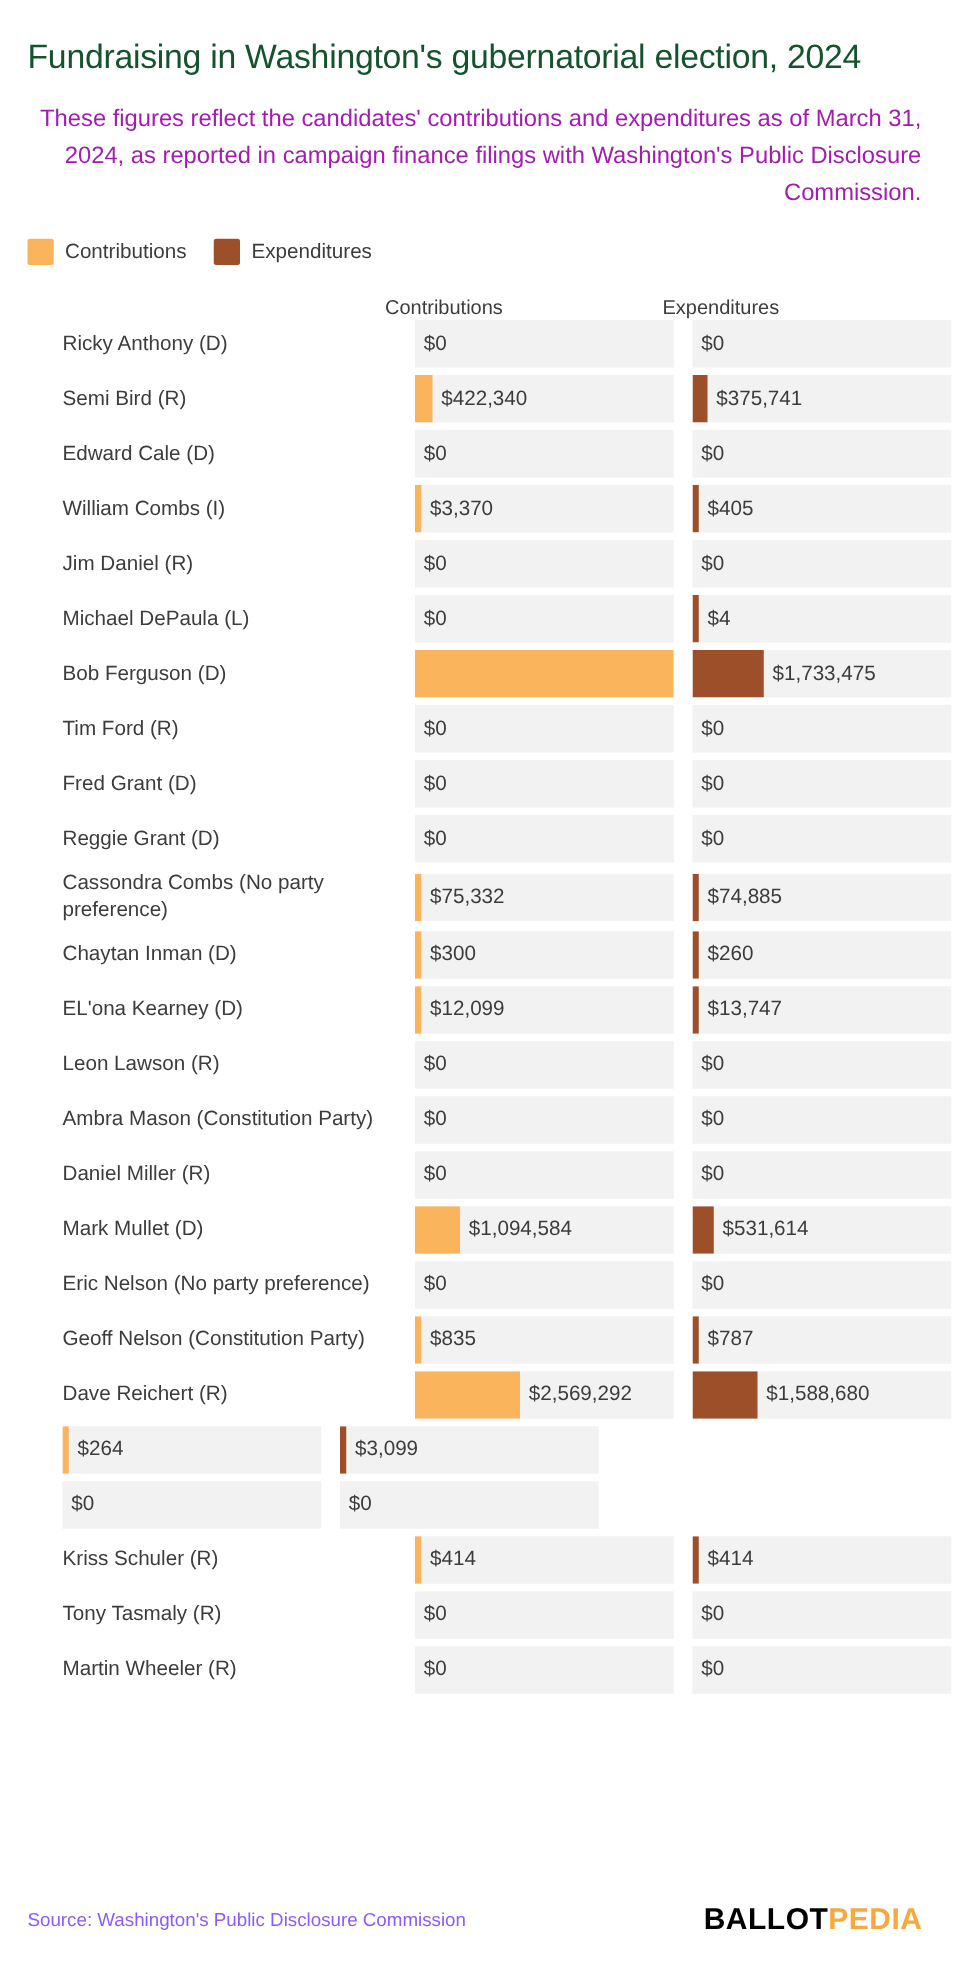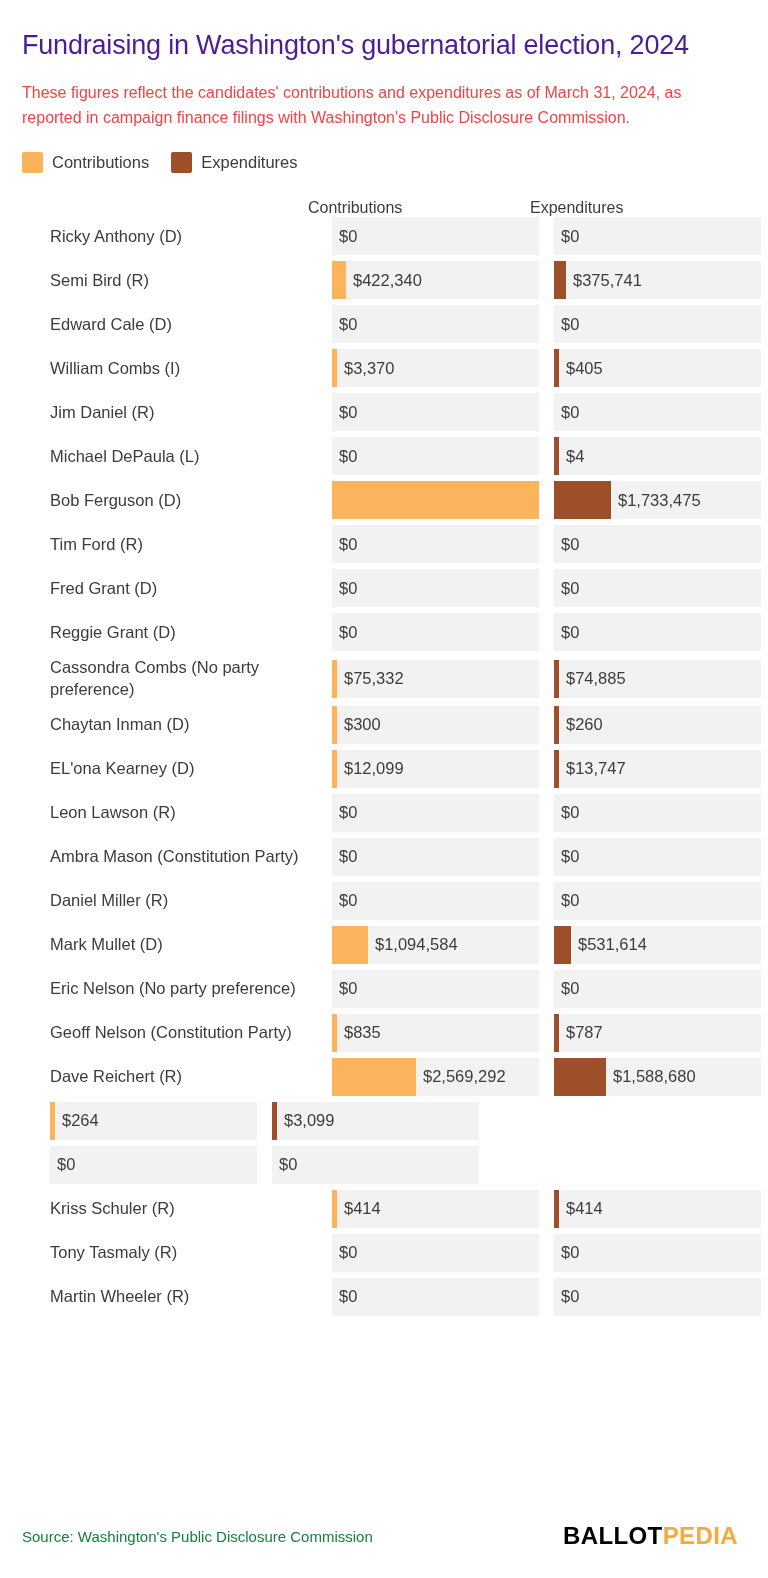--- a/index.html
+++ b/index.html
@@ -17,31 +17,32 @@
   .page {
     position: relative;
     width: 768px;
     height: 1578px;
     box-sizing: border-box;
     padding: 22px 30px 0 22px;
   }
   .title {
     font-size: 27px;
     line-height: 1.28;
-    color: #4c1d95;
+    color: #14532d;
     font-weight: normal;
     margin: 6px 0 0 0;
     letter-spacing: -0.2px;
   }
   .subtitle {
-    font-size: 16px;
+    font-size: 19px;
     line-height: 1.56;
-    color: #ef4444;
+    color: #a21caf;
     margin: 18px 0 0 0;
     max-width: 715px;
+    text-align: right;
   }
   .legend {
     display: flex;
     align-items: center;
     gap: 22px;
     margin: 22px 0 0 0;
   }
   .legend-item {
     display: flex;
     align-items: center;
@@ -126,21 +127,21 @@
     position: absolute;
     left: 22px;
     right: 30px;
     bottom: 28px;
     display: flex;
     align-items: center;
     justify-content: space-between;
   }
   .source {
     font-size: 15px;
-    color: #15803d;
+    color: #8b5cf6;
   }
   .logo {
     font-size: 24px;
     font-weight: bold;
     letter-spacing: 0.4px;
     font-family: "Liberation Sans", sans-serif;
   }
   .logo .b1 { color: #000000; }
   .logo .b2 { color: #f5a93f; }
 </style>

